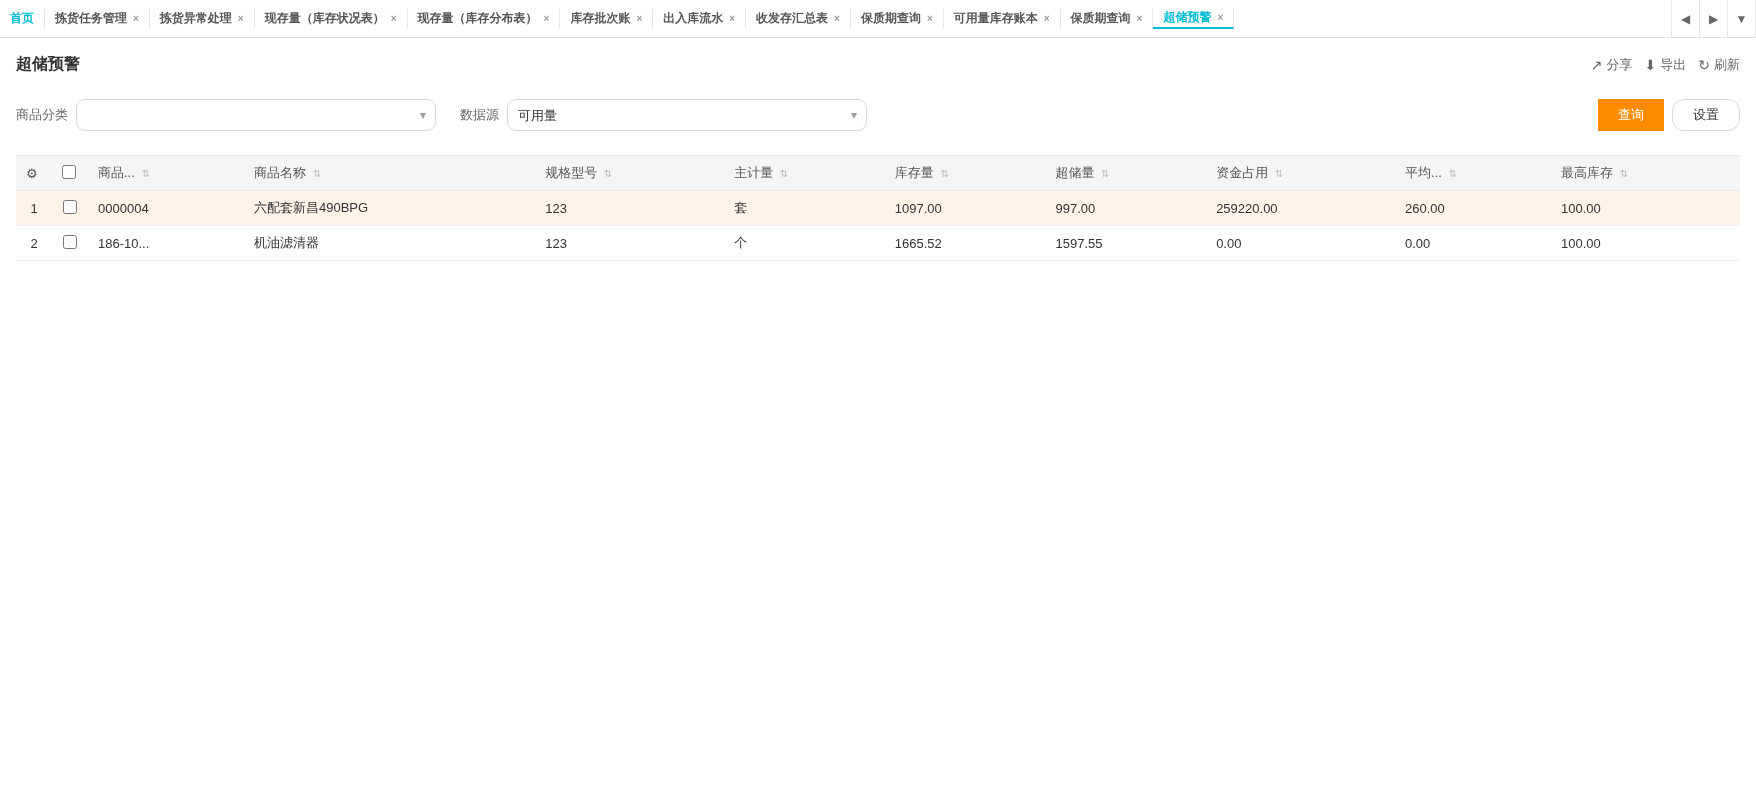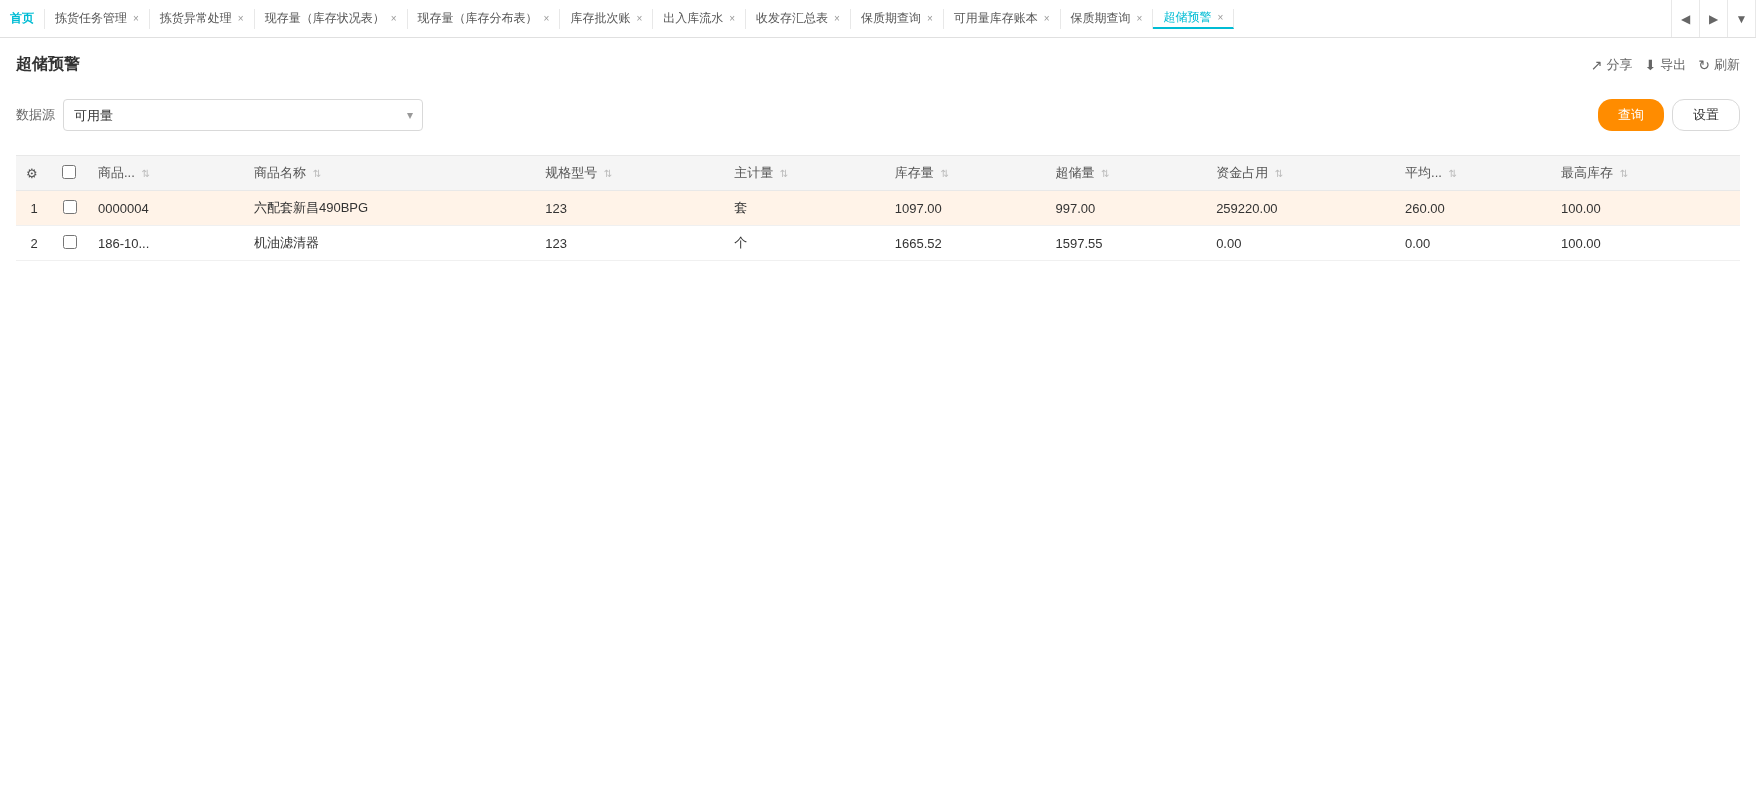--- a/index.html
+++ b/index.html
@@ -110,21 +110,21 @@
     }
     .filter-label {
       color: #666;
       font-size: 13px;
       white-space: nowrap;
     }
     .filter-select {
       width: 360px;
       height: 32px;
       border: 1px solid #d9d9d9;
-      border-radius: 4px;
+      border-radius: 9px;
       padding: 0 30px 0 10px;
       font-size: 13px;
       color: #333;
       appearance: none;
       background: #fff;
       cursor: pointer;
       position: relative;
     }
     .filter-select-wrapper {
       position: relative;
@@ -142,21 +142,21 @@
     }
     .filter-actions {
       margin-left: auto;
       display: flex;
       gap: 8px;
     }
     .btn-primary {
       background: #ff8c00;
       color: #fff;
       border: none;
-      border-radius: 14px;
+      border-radius: 0;
       padding: 6px 20px;
       cursor: pointer;
       font-size: 13px;
     }
     .btn-default {
       background: #fff;
       color: #333;
       border: 1px solid #d9d9d9;
       border-radius: 12px;
       padding: 6px 20px;
@@ -222,21 +222,21 @@
   </style>
 </head>
 <body>
 
 <div class="top-nav">
 
   <div class="nav-tab home">
     <span>首页</span>
   </div>
 
-  <div id="nav-tabs-container" style="display:flex; overflow:hidden; flex:1;">
+  <div id="nav-tabs-container" style="display:flex; overflow:hidden; flex:1;font-weight:bold;">
   <div class="nav-tab">
         <span>拣货任务管理</span>
         <span class="close-x">×</span>
       </div>
       <div class="nav-tab">
         <span>拣货异常处理</span>
         <span class="close-x">×</span>
       </div>
       <div class="nav-tab">
         <span>现存量（库存状况表）</span>
@@ -296,20 +296,28 @@
         <span>导出</span>
       </div>
       <div class="header-action-btn">
         <span style="font-size:14px;">↻</span>
         <span>刷新</span>
       </div>
     </div>
   </div>
 
   <div class="filter-bar">
+    <div class="filter-item">
+      <span class="filter-label">商品分类</span>
+      <div class="filter-select-wrapper">
+        <select class="filter-select">
+          <option value=""></option>
+        </select>
+      </div>
+    </div>
     <div class="filter-item">
       <span class="filter-label">数据源</span>
       <div class="filter-select-wrapper">
         <select class="filter-select" style="width:360px;">
           <option value="available" selected="">可用量</option>
           <option value="total">总量</option>
         </select>
       </div>
     </div>
     <div class="filter-actions">

